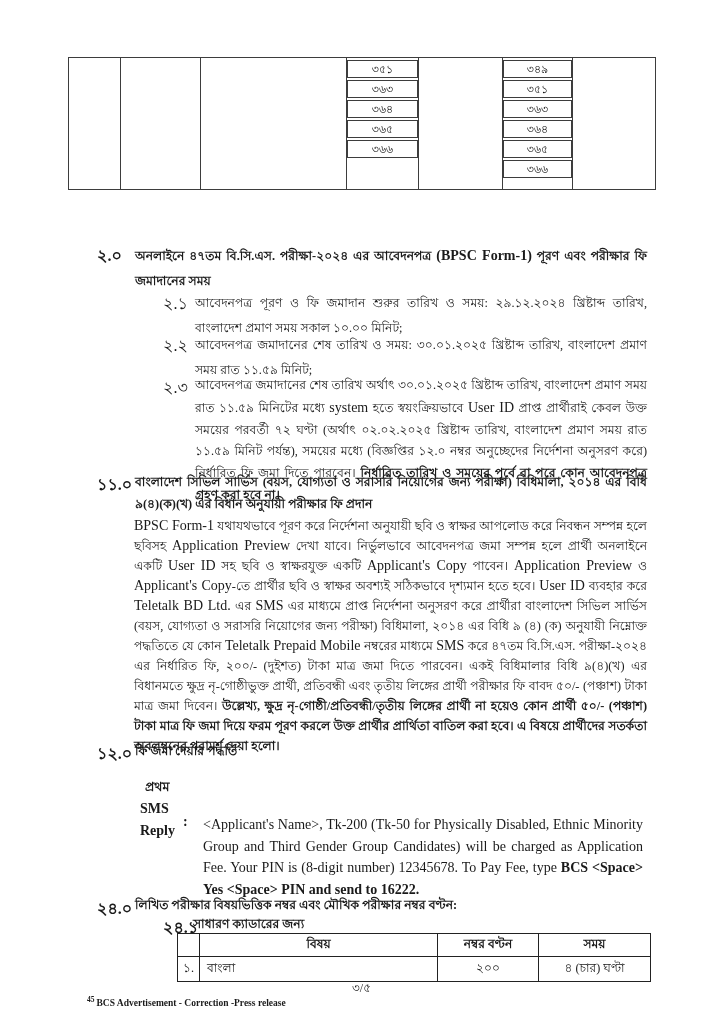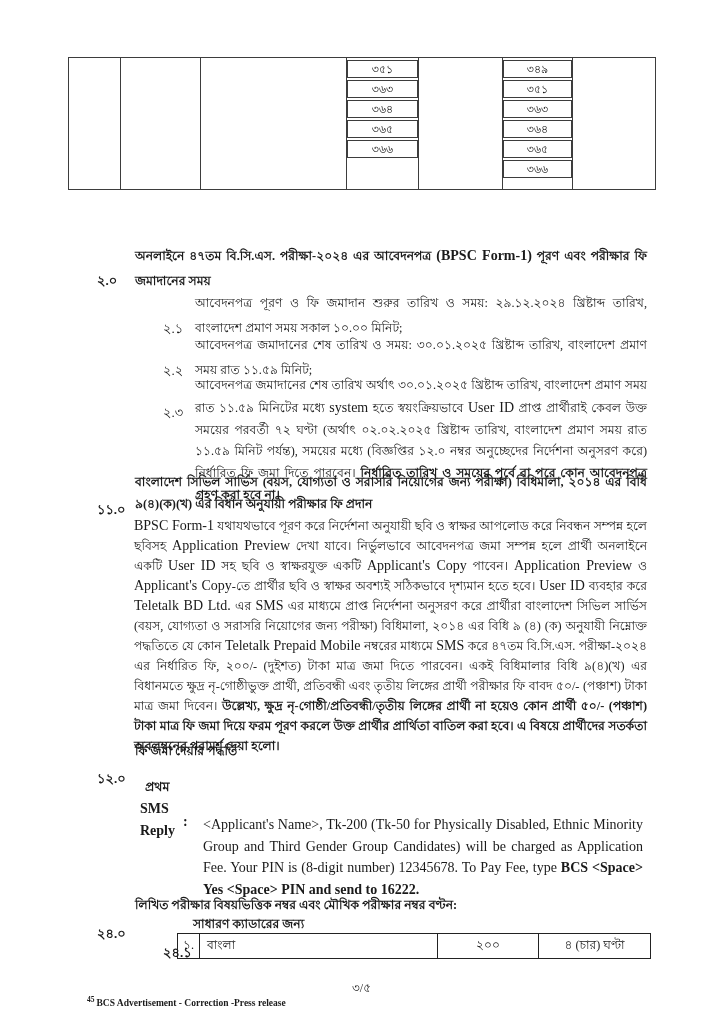--- a/index.html
+++ b/index.html
@@ -12,21 +12,21 @@
   .top-table{position:absolute;left:68px;top:57px;width:587px;height:133px;
     border-collapse:collapse;table-layout:fixed;}
   .top-table td{border:1px solid #3d3d3d;padding:0;vertical-align:top;}
   .boxes{padding-top:2px;}
   .num-box{border:1px solid #3d3d3d;height:16px;line-height:16px;margin:0 0 2px 0;
     text-align:center;font-size:11px;color:#111;}
   
   .heading{position:absolute;left:68px;top:206px;width:600px;text-align:center;
     font-weight:bold;font-size:13.5px;}
   .sec{position:absolute;display:flex;align-items:flex-start;}
-  .sec-num{flex:none;font-size:13px;margin-top:28px;}
+  .sec-num{flex:none;font-size:16px;}
   .sec-num.bold{font-weight:bold;}
   .sec-body{font-size:12.3px;text-align:justify;}
   .bold{font-weight:bold;}
   .seg-b{font-weight:bold;}
   .seg-en{font-family:"Liberation Serif","DejaVu Serif",serif;font-size:14px;}
   
   .s2{left:97px;top:243px;width:550px;}
   .s2 .sec-num{width:38px;}
   .s2 .sec-body{width:512px;line-height:25px;}
   .sub{left:163px;}
@@ -168,20 +168,26 @@
   </div>
 
   <table class="marks-table">
     <colgroup>
       <col style="width:22px">
         <col style="width:238px">
         <col style="width:101px">
         <col style="width:112px">
     </colgroup>
     <tbody>
+        <tr>
+      <th></th>
+      <th>বিষয়</th>
+      <th>নম্বর বণ্টন</th>
+      <th>সময়</th>
+    </tr>
     <tr>
       <td>১.</td>
       <td class="cell-subject">বাংলা</td>
       <td>২০০</td>
       <td>৪ (চার) ঘণ্টা</td>
     </tr>
   </tbody>
     </table>
 
   <div class="page-num">৩/৫</div>

